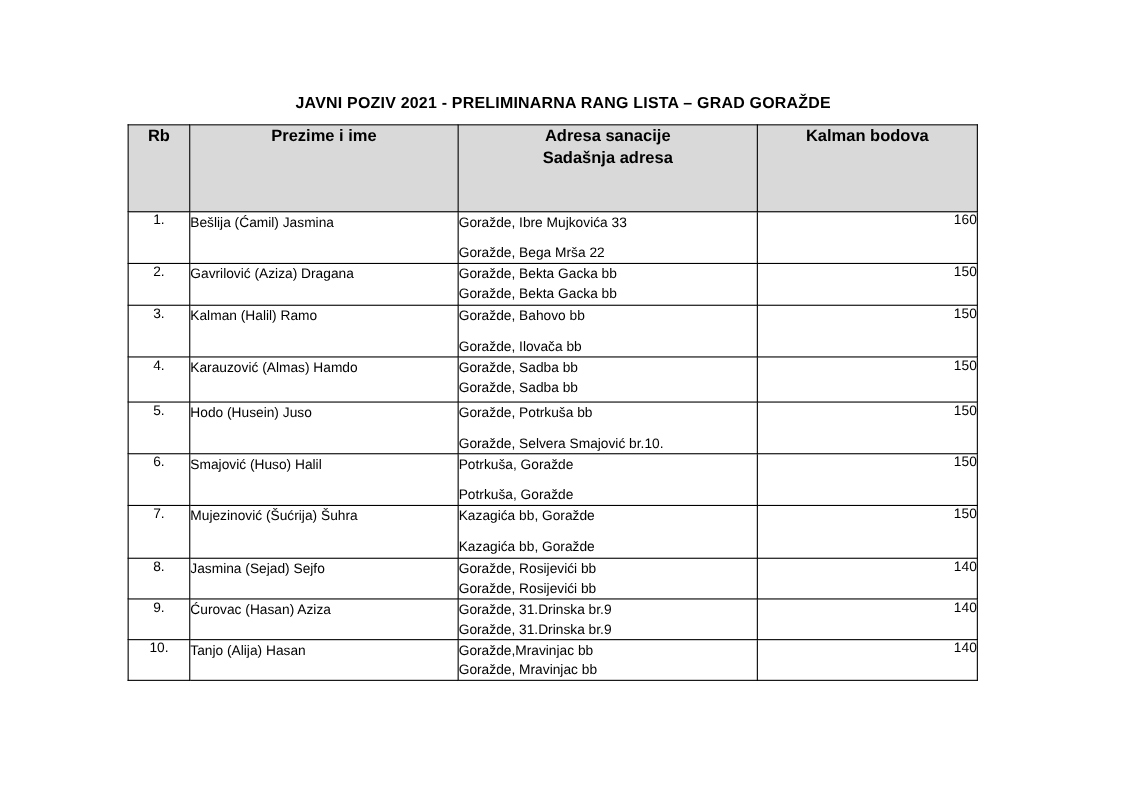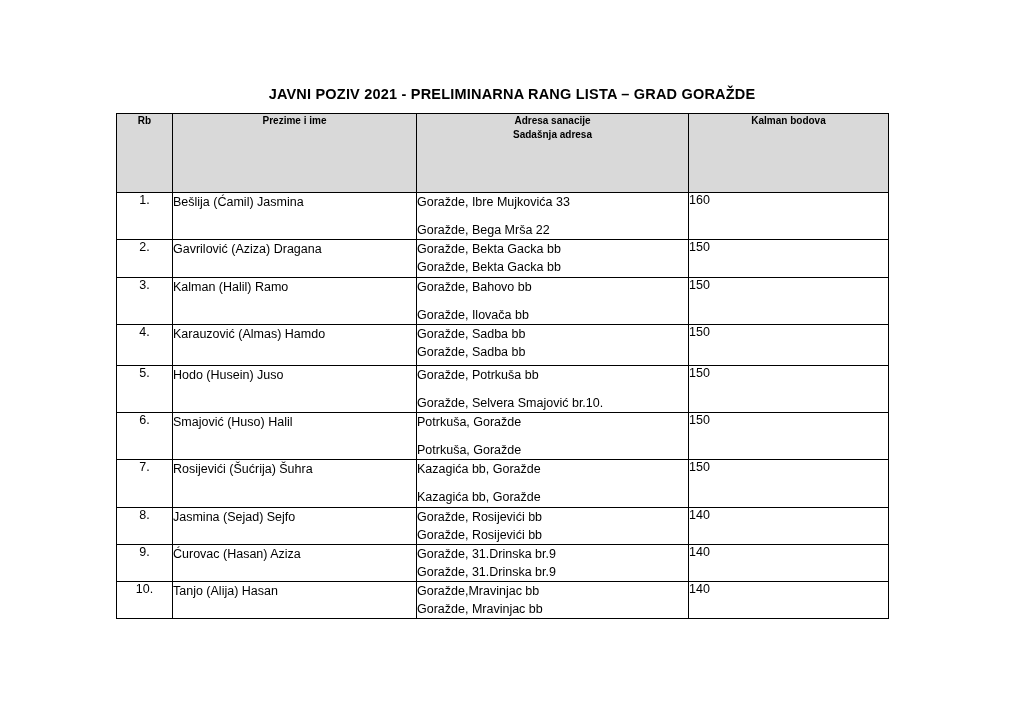--- a/index.html
+++ b/index.html
@@ -44,21 +44,21 @@
   table.rank-table td, table.rank-table th {
     border: 1px solid #000000;
     vertical-align: top;
     padding: 0;
   }
   thead th {
     background: #d9d9d9;
     height: 78px;
     vertical-align: middle;
     text-align: center;
-    font-size: 10px;
+    font-size: 15px;
     font-weight: bold;
     margin-left: 34px;
   }
   thead th .hdr-line {
     display: block;
     line-height: 1.35;
   }
   col.c-rb { width: 56px; }
   col.c-name { width: 244px; }
   col.c-addr { width: 272px; }
@@ -77,21 +77,21 @@
   }
   td.addr {
     font-size: 12.5px;
     padding: 5px 0 4px 7px;
     line-height: 1.45;
   }
   td.addr .addr-line {
     display: block;
   }
   td.points {
-    text-align: left;
+    text-align: right;
     font-size: 12.5px;
     padding-top: 5px;
   }
   tr.h-tall td { height: 46px; }
   tr.h-short td { height: 33px; }
   tr.h-mid td { height: 40px; }
   .spacer-gap { height: 10px; display: block; }
 </style>
 </head>
 <body>
@@ -178,21 +178,21 @@
           <td class="name">Smajović (Huso) Halil</td>
           <td class="addr">
             <span class="addr-line">Potrkuša, Goražde</span>
             <span class="spacer-gap"></span>
             <span class="addr-line">Potrkuša, Goražde</span>
           </td>
           <td class="points">150</td>
         </tr>
         <tr class="h-tall">
           <td class="rb">7.</td>
-          <td class="name">Rosijevići (Šućrija) Šuhra</td>
+          <td class="name">Mujezinović (Šućrija) Šuhra</td>
           <td class="addr">
             <span class="addr-line">Kazagića bb, Goražde</span>
             <span class="spacer-gap"></span>
             <span class="addr-line">Kazagića bb, Goražde</span>
           </td>
           <td class="points">150</td>
         </tr>
         <tr class="h-short">
           <td class="rb">8.</td>
           <td class="name">Jasmina (Sejad) Sejfo</td>

